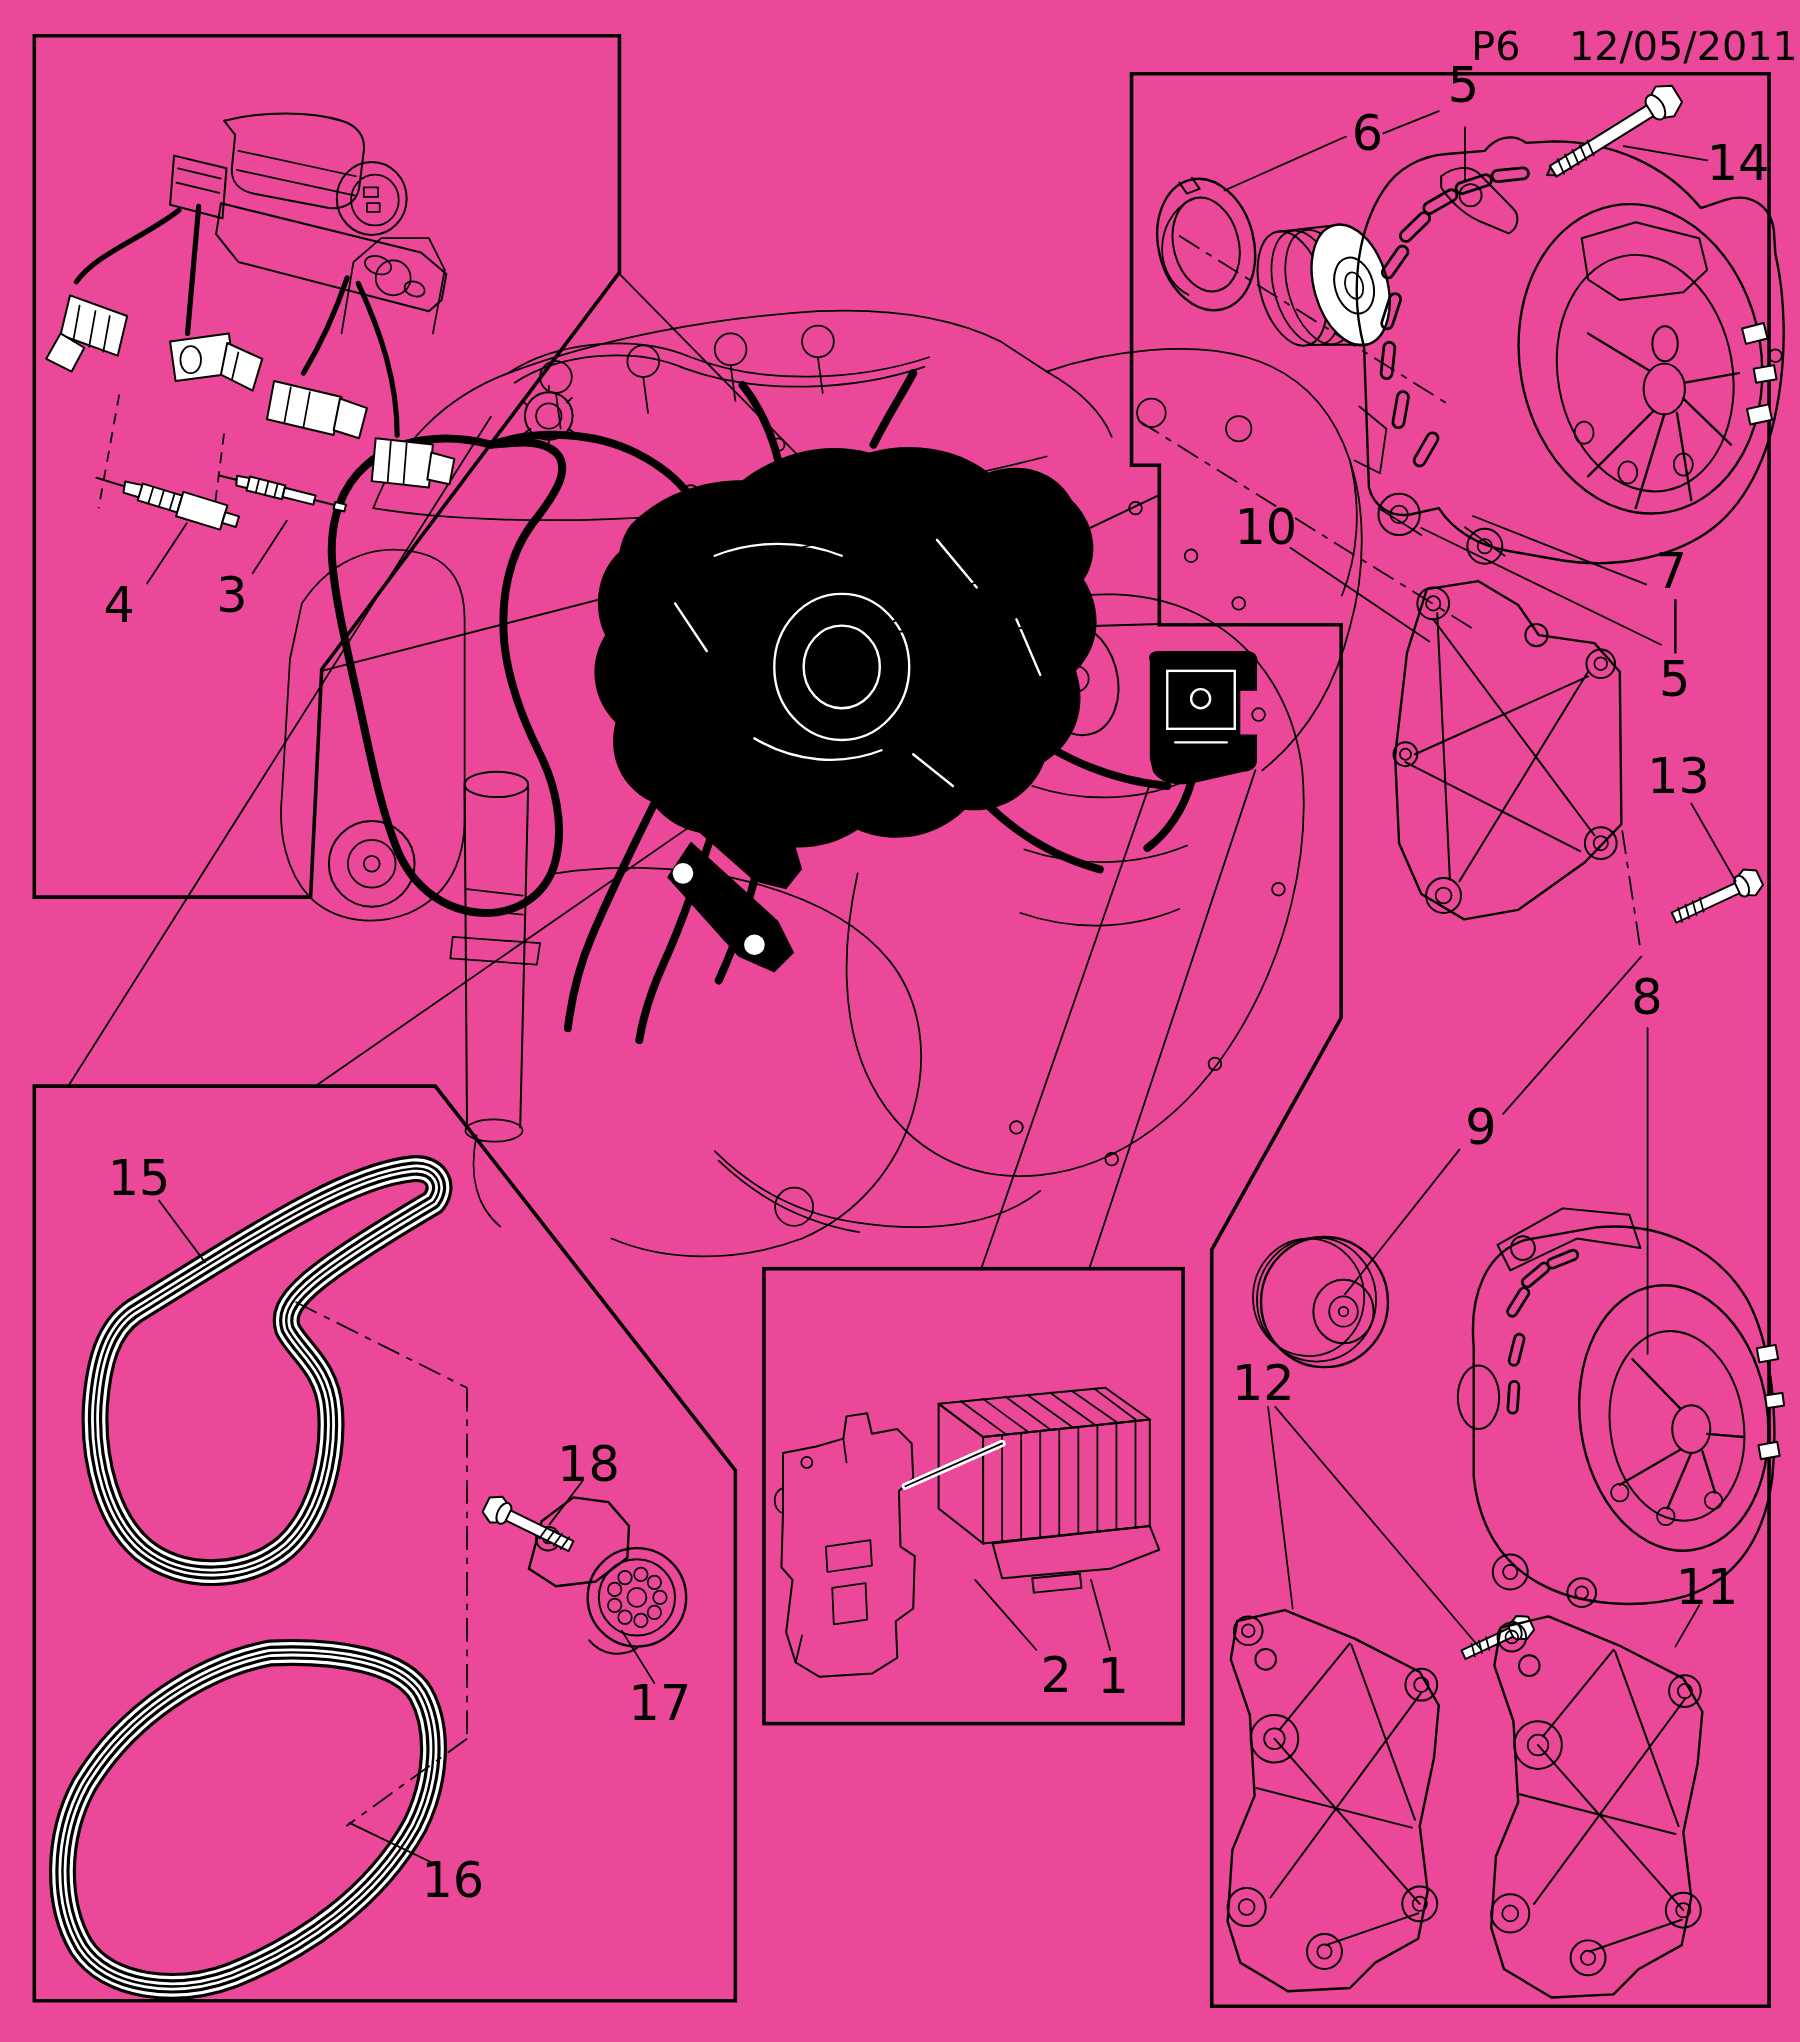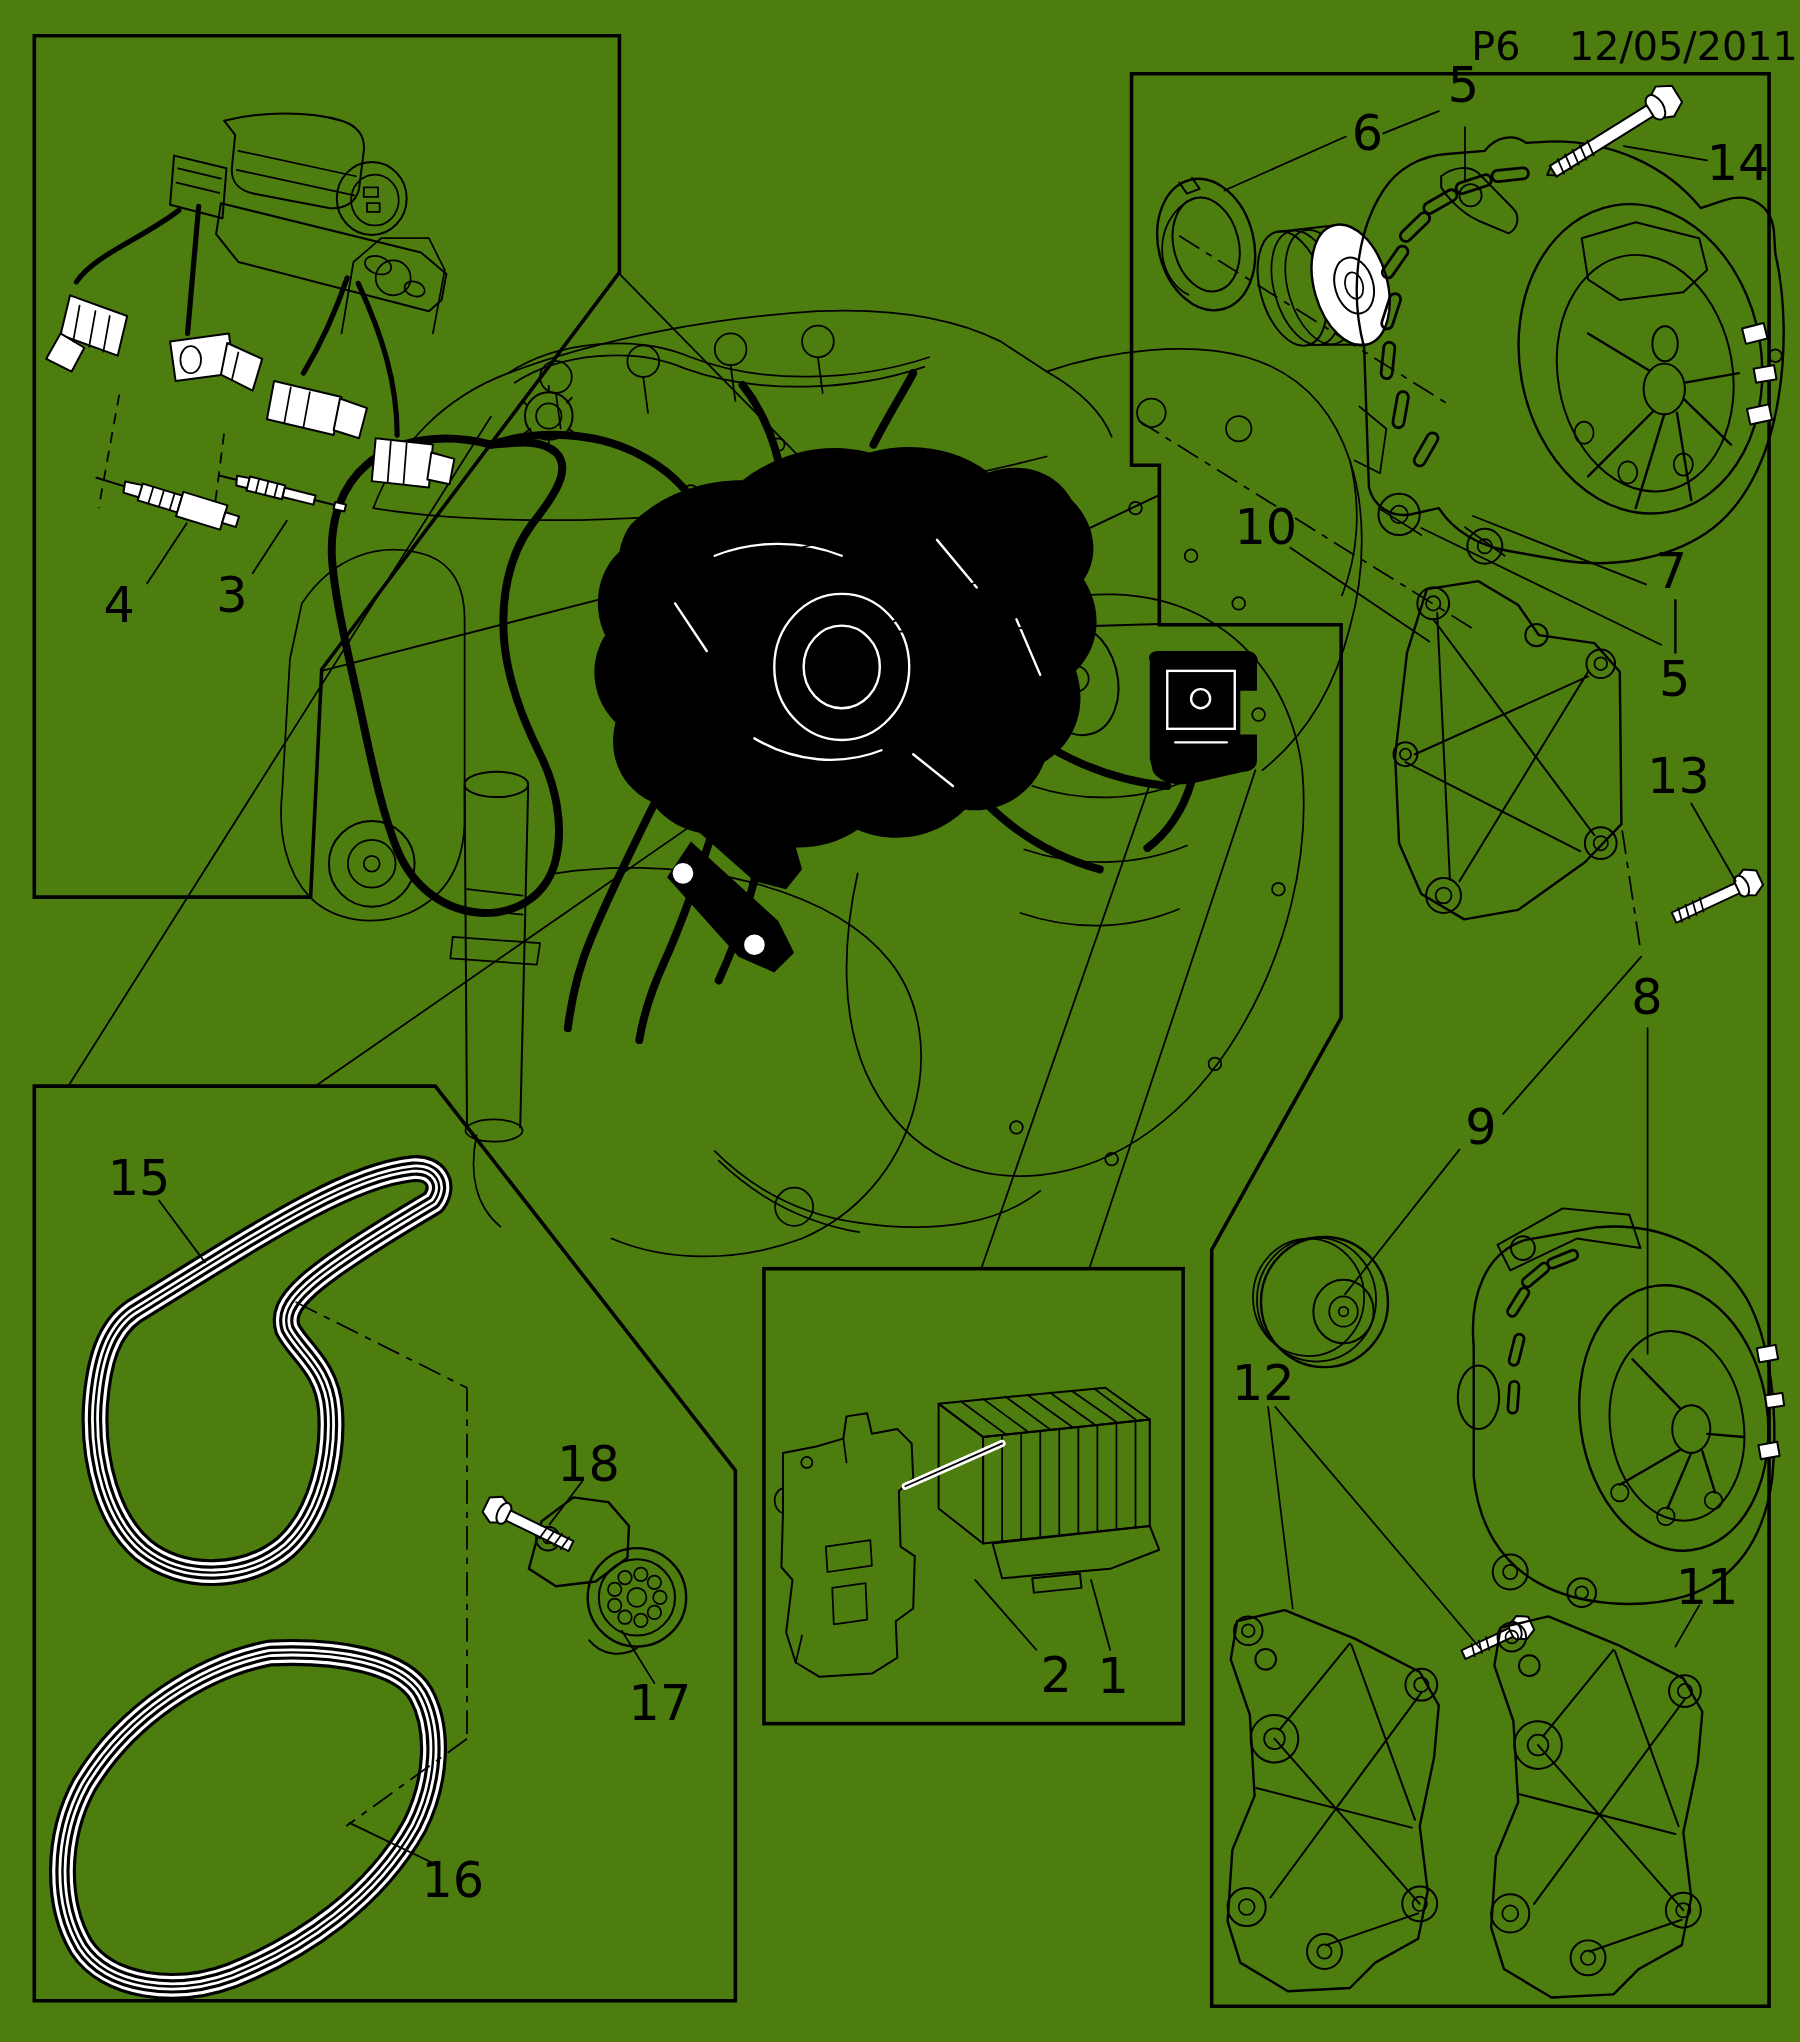--- a/index.html
+++ b/index.html
@@ -1,16 +1,16 @@
 <!DOCTYPE html>
 <html style="font-size:12.7px"><head>
 <meta charset="utf-8">
 <style>
   html,body{margin:0;padding:0;background:#e8e8e8;}
-  .stage{width:1801px;height:2042px;margin:0 auto;background:#4d7c0f;position:relative;}
+  .stage{width:1801px;height:2042px;margin:0 auto;background:#ec4899;position:relative;}
   svg{display:block;}
   
   .s2 {stroke:#000;stroke-width:2.2;fill:none;stroke-linecap:round;stroke-linejoin:round;}
   .s25{stroke:#000;stroke-width:2.5;fill:none;stroke-linecap:round;stroke-linejoin:round;}
   .s3 {stroke:#000;stroke-width:3;fill:none;stroke-linecap:round;stroke-linejoin:round;}
   .s35{stroke:#000;stroke-width:3.5;fill:none;stroke-linecap:round;stroke-linejoin:round;}
   .s6 {stroke:#000;stroke-width:6.5;fill:none;stroke-linecap:round;}
   .s10{stroke:#000;stroke-width:10;fill:none;stroke-linecap:round;}
   .box{stroke:#000;stroke-width:4.5;fill:none;stroke-linejoin:miter;}
   .fw {fill:#ffffff;}

